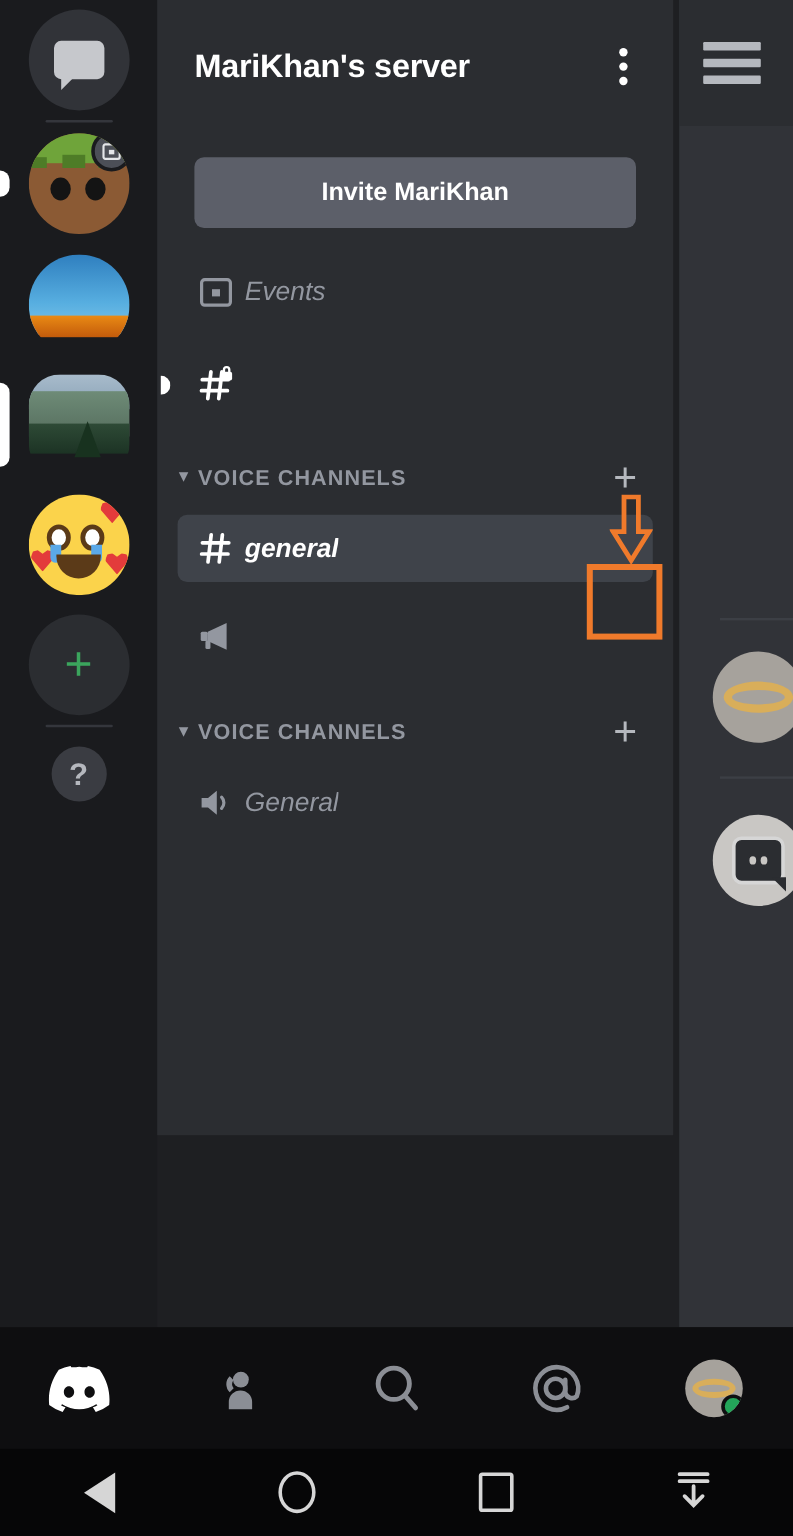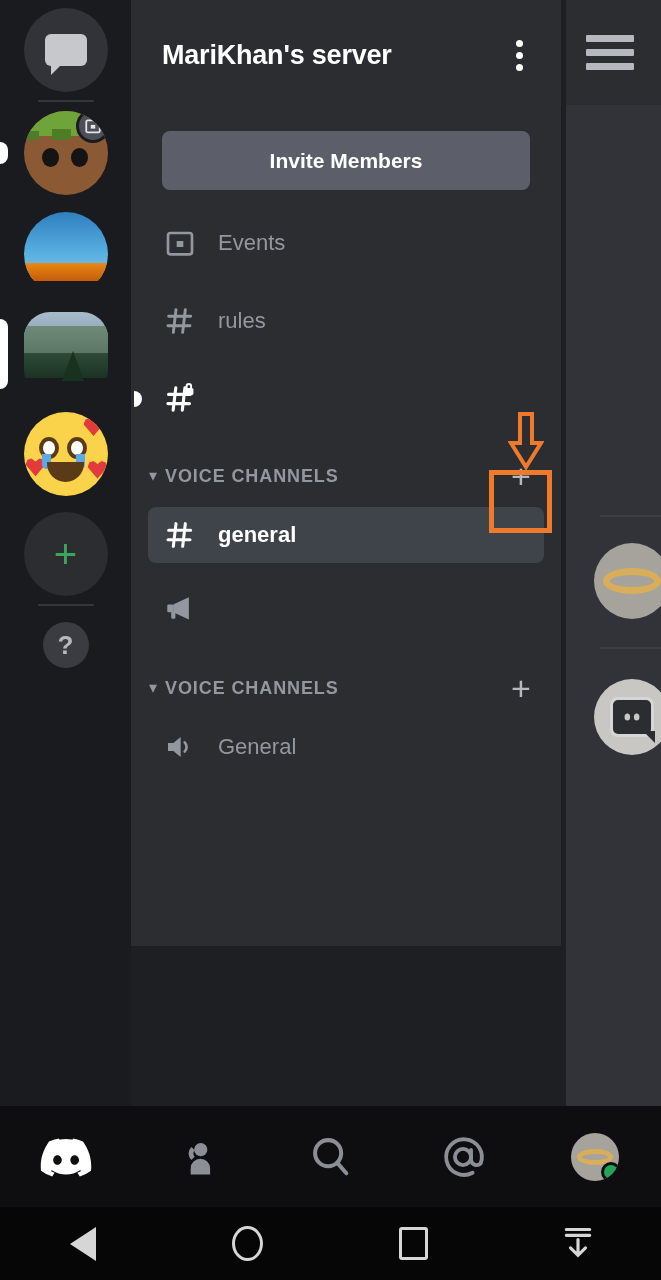--- a/index.html
+++ b/index.html
@@ -199,24 +199,23 @@
     cursor: pointer;
     position: relative;
   }
   .chan-row.selected { background: #3F434A; }
   .chan-icon {
     width: 40px; display: flex; align-items: center; justify-content: flex-start;
     flex: none;
   }
   .chan-icon svg { display: block; }
   .chan-label {
-    margin-left: 14px;
     font-size: 22px;
     color: #9397A0;
-    white-space: nowrap; overflow: hidden;
+    white-space: nowrap; overflow: hidden; font-style: italic;
   }
   .chan-row.unread .chan-label,
   .chan-row.selected .chan-label { color: #FFFFFF; font-weight: 700; }
   .unread-dot {
     position: absolute; left: -22px; top: 50%;
     transform: translateY(-50%);
     width: 16px; height: 16px; border-radius: 8px;
     background: #FFFFFF;
     clip-path: inset(0 0 0 50%);
   }
@@ -424,42 +423,34 @@
 
     <div id="panel-header">
       <div id="server-title">MariKhan's server</div>
       <div class="kebab">
         <i></i>
           <i></i>
           <i></i>
       </div>
     </div>
 
-    <button id="invite-btn">Invite Members</button>
+    <button id="invite-btn">Invite MariKhan</button>
 
     <div class="chan-list">
 
       <div class="chan-row">
         <span class="chan-icon">
           <svg width="32" height="32" viewBox="0 0 24 24" fill="none" stroke="#9397A0" stroke-width="2">
             <rect x="3" y="4.5" width="18" height="16" rx="2"></rect>
             <rect x="9.5" y="10.5" width="5" height="4.5" fill="#9397A0" stroke="none"></rect>
           </svg>
         </span>
         <span class="chan-label">Events</span>
       </div>
 
-      <div class="chan-row">
-        <span class="chan-icon">
-          <svg width="32" height="32" viewBox="0 0 24 24" fill="none" stroke="#9397A0" stroke-width="2.2" stroke-linecap="round">
-            <path d="M9 3.5 L7 20.5 M16 3.5 L14 20.5 M3.5 8.5 H20 M3 15.5 H19.5"></path>
-          </svg>
-        </span>
-        <span class="chan-label">rules</span>
-      </div>
 
       <div class="chan-row unread">
         <span class="unread-dot"></span>
         <span class="chan-icon">
           <svg width="34" height="34" viewBox="0 0 26 26" fill="none">
             <path d="M9 4.5 L7 21.5 M16 4.5 L14 21.5 M3.5 9.5 H20 M3 16.5 H19.5" stroke="#FFFFFF" stroke-width="2.4" stroke-linecap="round"></path>
             <rect x="15.5" y="4.5" width="7" height="5.5" rx="1.2" fill="#FFFFFF"></rect>
             <path d="M17.3 4.6 V3.2 a1.7 1.7 0 0 1 3.4 0 V4.6" stroke="#FFFFFF" stroke-width="1.5"></path>
           </svg>
         </span>

